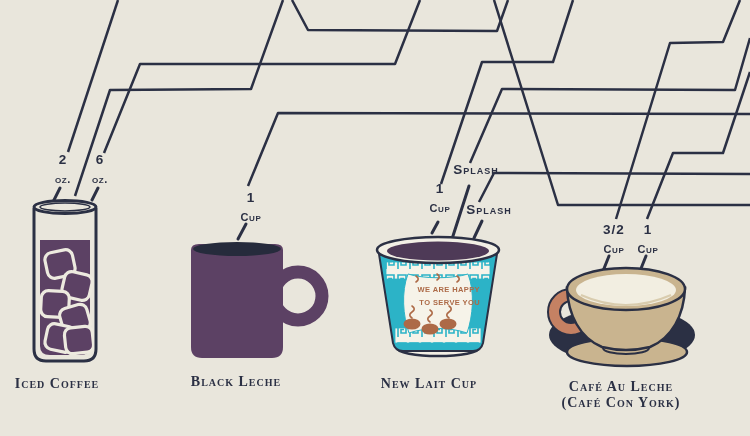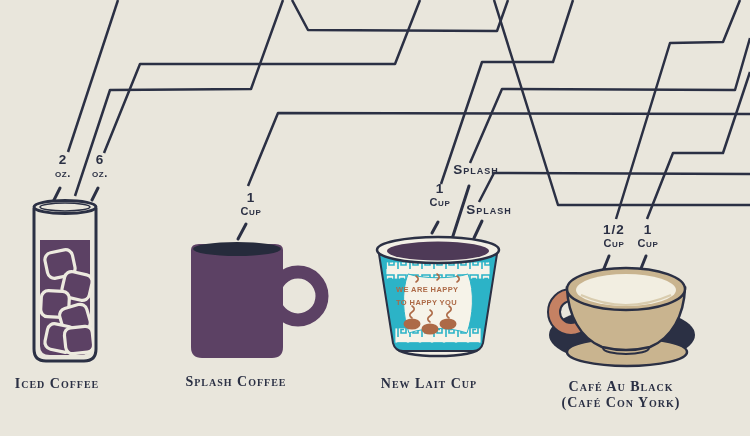--- a/index.html
+++ b/index.html
@@ -8,29 +8,29 @@
     background:#e9e6dc;
     font-family:"Liberation Sans",sans-serif;
   }
   #art{position:absolute;left:0;top:0;}
   .meas{
     position:absolute;transform:translateX(-50%);text-align:center;
     color:#2b3044;font-weight:bold;font-variant:small-caps;line-height:1;
     white-space:nowrap;
   }
   .meas .amt{display:block;font-size:13.5px;letter-spacing:1px;}
-  .meas .unit{display:block;font-size:11px;margin-top:1px;letter-spacing:0.6px;}
+  .meas .unit{display:block;font-size:11px;margin-top:7px;letter-spacing:0.6px;}
   .title{
     position:absolute;transform:translateX(-50%);
     font-family:"Liberation Serif",serif;font-weight:bold;font-variant:small-caps;
     font-size:14px;color:#2b3044;letter-spacing:1px;white-space:nowrap;
   }
   .slogan{
     position:absolute;left:438px;top:284px;width:84px;transform:translateX(-50%);
-    text-align:left;color:#ad6a47;font-size:7.5px;font-weight:bold;
+    text-align:right;color:#ad6a47;font-size:7.5px;font-weight:bold;
     letter-spacing:0.4px;line-height:1.7;
   }
 </style>
 </head>
 <body>
 
 <svg id="art" width="750" height="436" viewBox="0 0 750 436">
   <defs>
     <pattern id="gk" width="12" height="17" patternUnits="userSpaceOnUse">
       <path d="M2,14 V3 H10 V10 H5 V6.5 H8" fill="none" stroke="#2cb3c7" stroke-width="1.6"></path>
@@ -141,30 +141,30 @@
   <span class="amt">1</span>
   <span class="unit">Cup</span>
 </div>
 <div class="meas" style="left:476px;top:163px">
   <span class="amt">Splash</span>
 </div>
 <div class="meas" style="left:489px;top:203px">
   <span class="amt">Splash</span>
 </div>
 <div class="meas" style="left:614px;top:223px">
-  <span class="amt">1/2</span>
+  <span class="amt">3/2</span>
   <span class="unit">Cup</span>
 </div>
 <div class="meas" style="left:648px;top:223px">
   <span class="amt">1</span>
   <span class="unit">Cup</span>
 </div>
 
 <div class="title" style="left:57px;top:376px">Iced Coffee</div>
-<div class="title" style="left:236px;top:374px">Splash Coffee</div>
+<div class="title" style="left:236px;top:374px">Black Leche</div>
 <div class="title" style="left:429px;top:376px">New Lait Cup</div>
-<div class="title" style="left:621px;top:379px">Café Au Black</div>
+<div class="title" style="left:621px;top:379px">Café Au Leche</div>
 <div class="title" style="left:621px;top:395px">(Café Con York)</div>
 
 <div class="slogan">
   <span>WE ARE HAPPY</span><br>
-  <span>TO HAPPY YOU</span>
+  <span>TO SERVE YOU</span>
 </div>
 
 </body></html>

